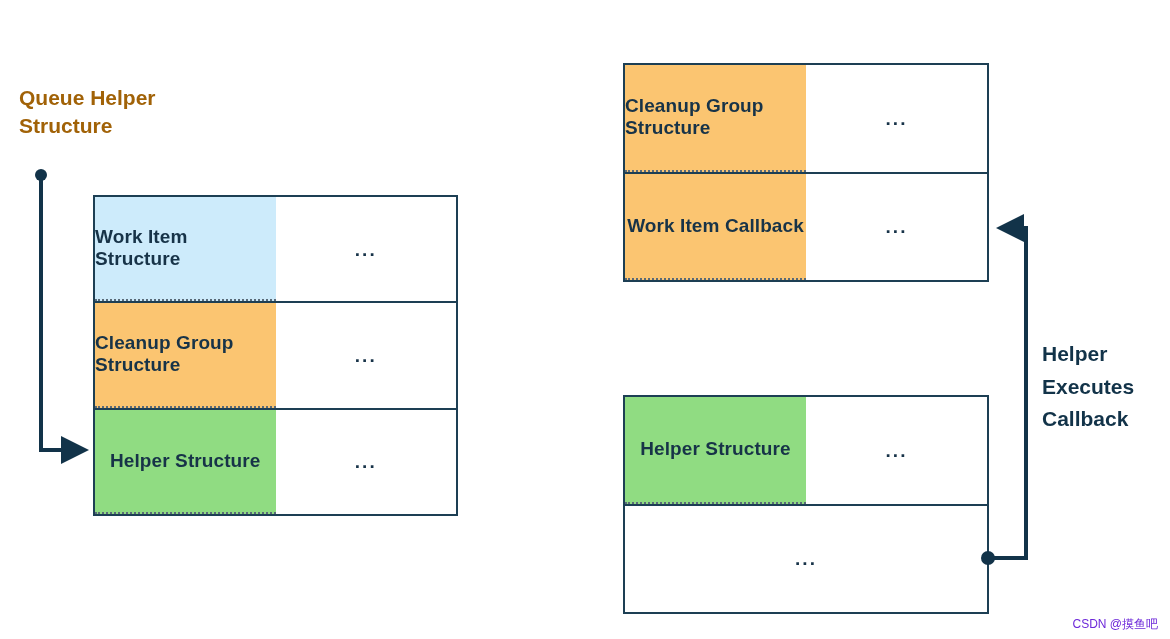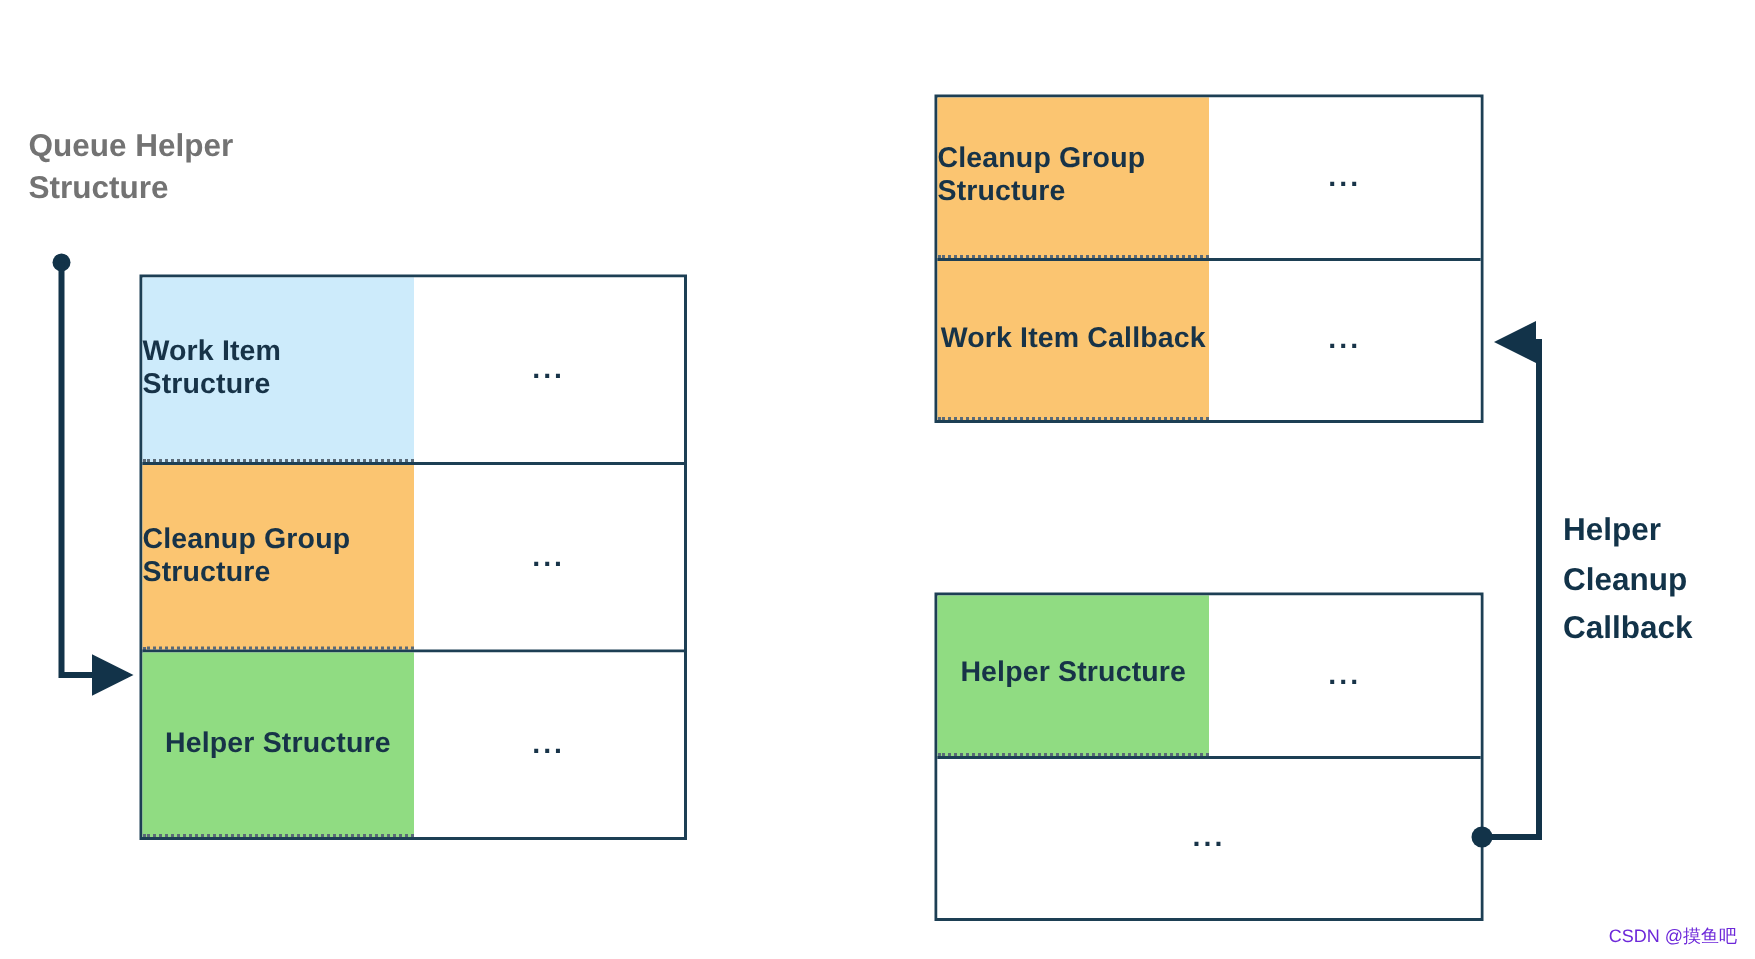--- a/index.html
+++ b/index.html
@@ -18,34 +18,34 @@
 
   
   .diagram-title {
     position: absolute;
     left: 19px;
     top: 84px;
     width: 260px;
     font-size: 21px;
     font-weight: bold;
     line-height: 1.35;
-    color: #737373;
+    color: #a16207;
     white-space: pre-line;
   }
 
   
   .struct-table {
     position: absolute;
     box-sizing: border-box;
     border: 2px solid #1d3f54;
     background: #ffffff;
     display: flex;
     flex-direction: column;
   }
-  .struct-table.left  { left: 93px;  top: 183px; width: 365px; height: 377px; }
+  .struct-table.left  { left: 93px;  top: 195px; width: 365px; height: 321px; }
   .struct-table.rtop  { left: 623px; top: 63px;  width: 366px; height: 219px; }
   .struct-table.rbot  { left: 623px; top: 395px; width: 366px; height: 219px; }
 
   .struct-group {
     flex: 1 1 0;
     display: flex;
     flex-direction: row;
     min-height: 0;
   }
   .struct-group + .struct-group {
@@ -194,16 +194,16 @@
     <path d="M41,175 L41,450 L85,450" fill="none" stroke="#123349" stroke-width="4" marker-end="url(#arrowhead)"></path>
   </g>
 
   <g>
     <circle cx="988" cy="558" r="7" fill="#123349"></circle>
     <path d="M988,558 L1026,558 L1026,228 L1000,228" fill="none" stroke="#123349" stroke-width="4" marker-end="url(#arrowhead)"></path>
   </g>
 </svg>
 
 <div class="annotation">Helper
-Cleanup
+Executes
 Callback</div>
 
 <div class="watermark">CSDN @摸鱼吧</div>
 
 </body></html>

